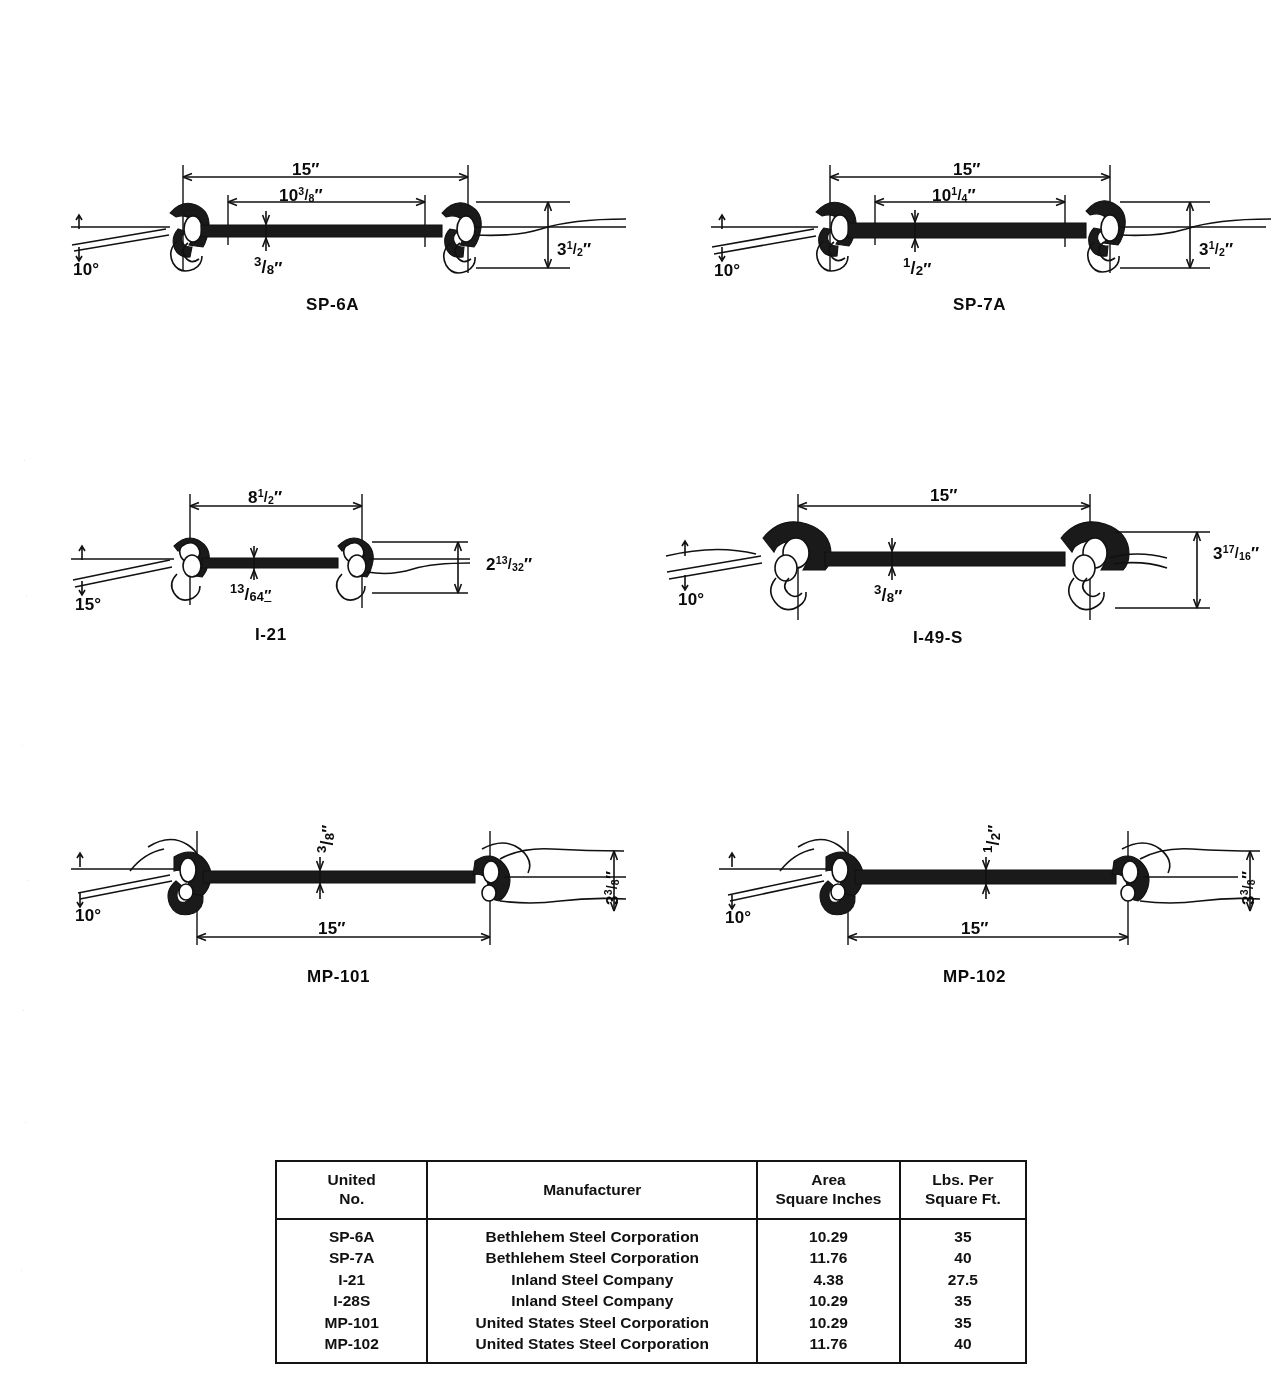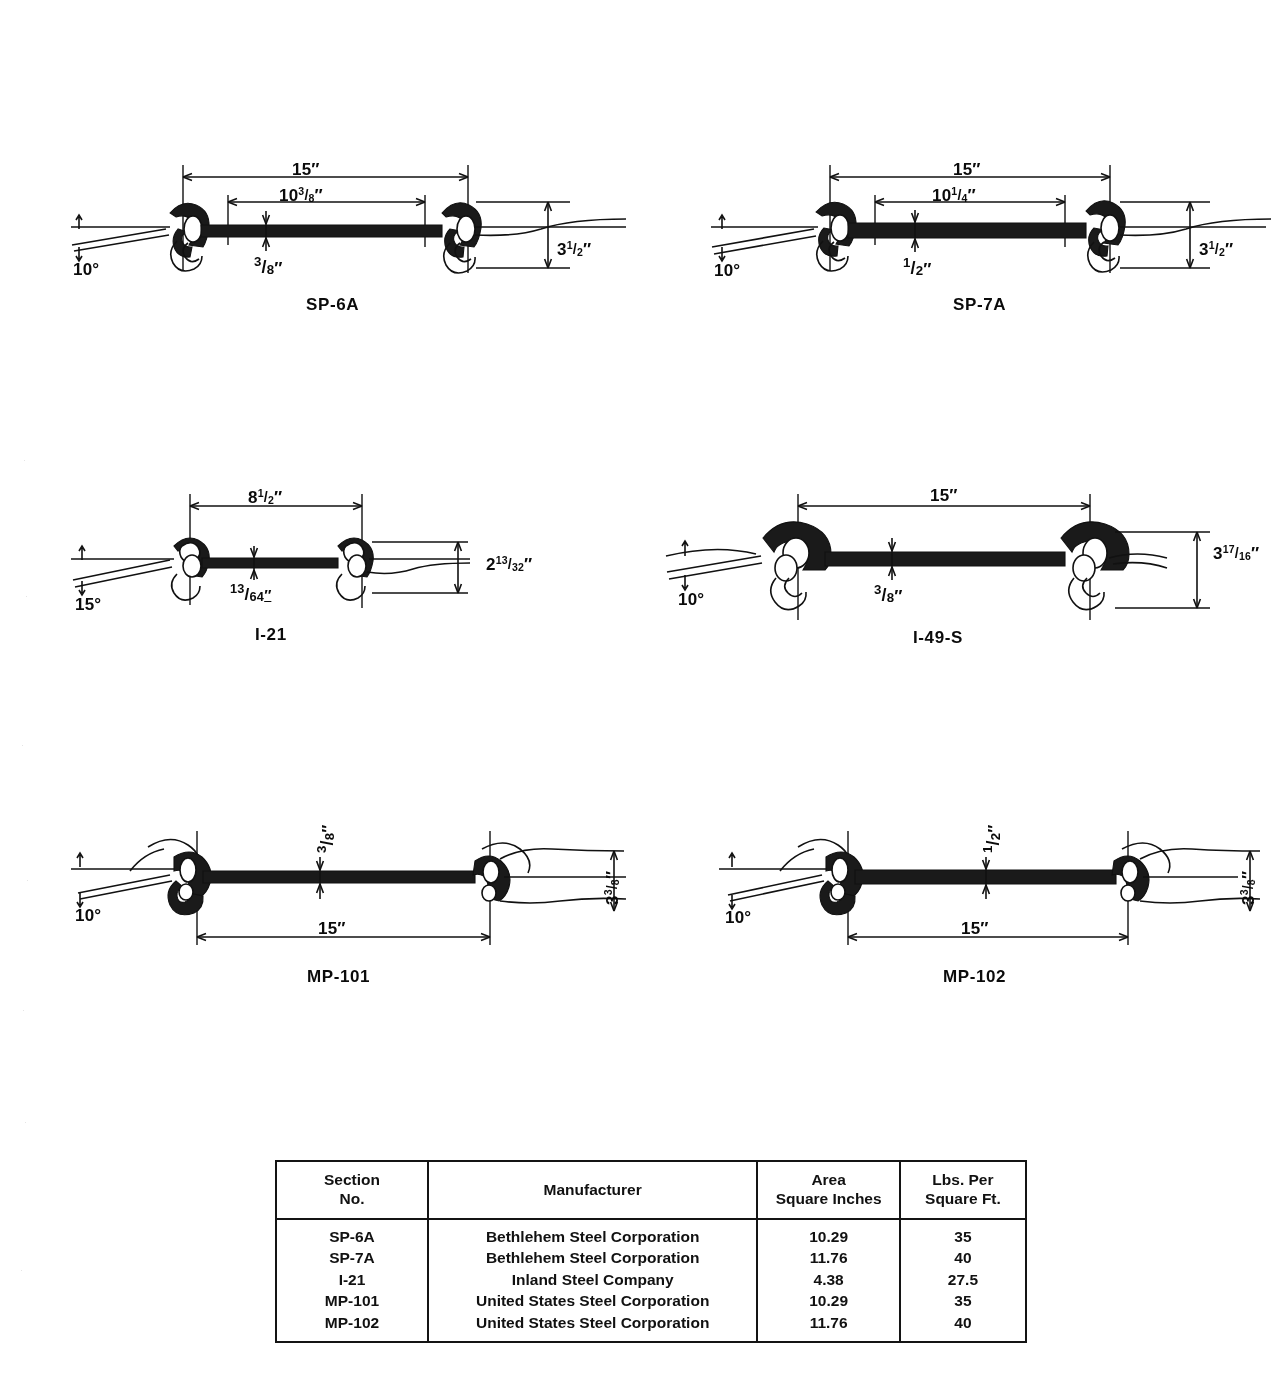--- a/index.html
+++ b/index.html
@@ -468,21 +468,21 @@
     </div>
     <div class="dim-text" style="left:7px; top:93px;">10°</div>
 
     <div class="fig-label" style="left:225px; top:152px;">MP-102</div>
   </div>
 
   <table id="spec-table">
     <thead>
       <tr>
         <th class="c-section">
-          <span class="hdr-line">Section</span>
+          <span class="hdr-line">United</span>
           <span class="hdr-line">No.</span>
         </th>
         <th class="c-maker">
           <span class="hdr-line">Manufacturer</span>
         </th>
         <th class="c-area">
           <span class="hdr-line">Area</span>
           <span class="hdr-line">Square Inches</span>
         </th>
         <th class="c-lbs">
@@ -504,20 +504,26 @@
         <td class="c-area">11.76</td>
         <td class="c-lbs">40</td>
       </tr>
       <tr>
         <td class="c-section">I-21</td>
         <td class="c-maker">Inland Steel Company</td>
         <td class="c-area">4.38</td>
         <td class="c-lbs">27.5</td>
       </tr>
       <tr>
+        <td class="c-section">I-28S</td>
+        <td class="c-maker">Inland Steel Company</td>
+        <td class="c-area">10.29</td>
+        <td class="c-lbs">35</td>
+      </tr>
+      <tr>
         <td class="c-section">MP-101</td>
         <td class="c-maker">United States Steel Corporation</td>
         <td class="c-area">10.29</td>
         <td class="c-lbs">35</td>
       </tr>
       <tr>
         <td class="c-section">MP-102</td>
         <td class="c-maker">United States Steel Corporation</td>
         <td class="c-area">11.76</td>
         <td class="c-lbs">40</td>

